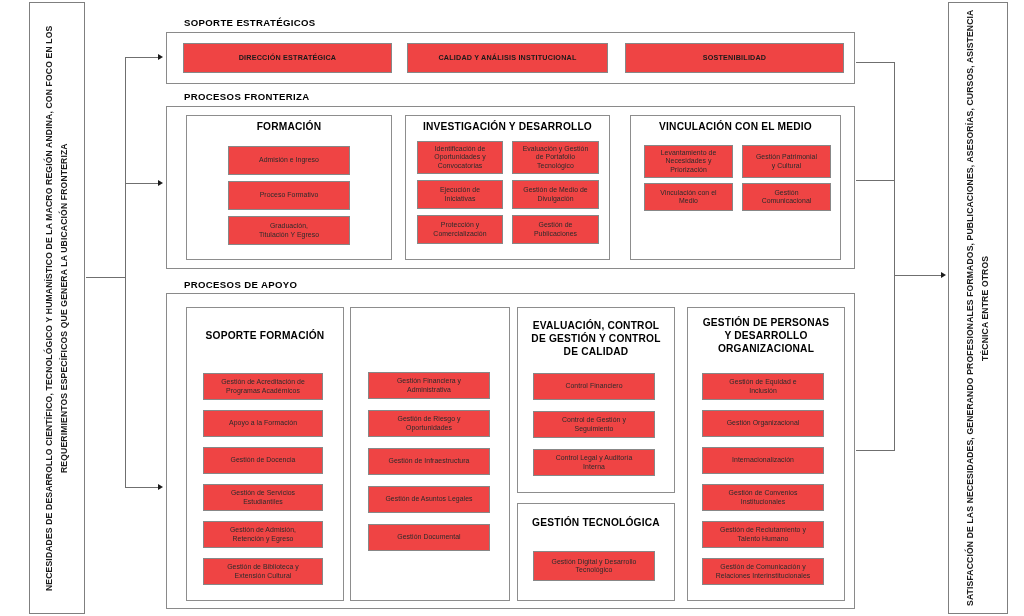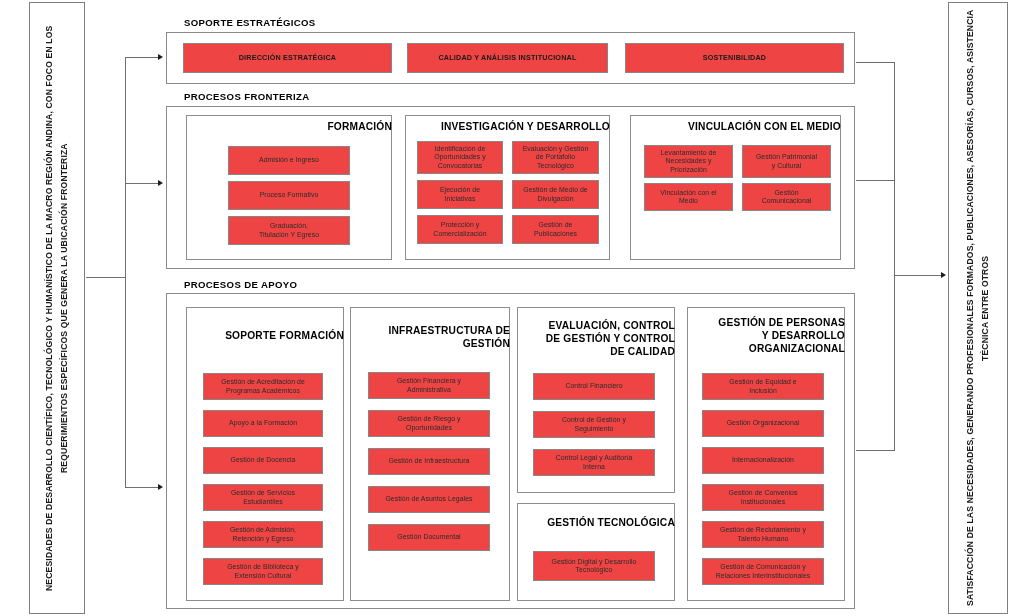--- a/index.html
+++ b/index.html
@@ -78,21 +78,21 @@
 
   
   .group-box {
     position: absolute;
     border: 1px solid #8d8d8d;
     background: #fff;
   }
   .group-title {
     position: absolute;
     left: 0; right: 0;
-    text-align: right;
+    text-align: center;
     font-size: 10.2px;
     font-weight: bold;
     line-height: 1.26;
     letter-spacing: 0.2px;
     color: #000;
   }
   .leaf { font-size: 6.9px; color: #2b2b2b; letter-spacing: 0.05px; }
 
   
   .ln { position: absolute; background: #6f6f6f; }
@@ -191,22 +191,20 @@
   <div class="pbox leaf" style="left:203px; top:410px; width:120px; height:27px; white-space:pre-line;">Apoyo a la Formación</div>
   <div class="pbox leaf" style="left:203px; top:447px; width:120px; height:27px; white-space:pre-line;">Gestión de Docencia</div>
   <div class="pbox leaf" style="left:203px; top:484px; width:120px; height:27px; white-space:pre-line;">Gestión de Servicios
 Estudiantiles</div>
   <div class="pbox leaf" style="left:203px; top:521px; width:120px; height:27px; white-space:pre-line;">Gestión de Admisión,
 Retención y Egreso</div>
   <div class="pbox leaf" style="left:203px; top:558px; width:120px; height:27px; white-space:pre-line;">Gestión de Biblioteca y
 Extensión Cultural</div>
 
   <div class="group-box" style="left:350px; top:307px; width:160px; height:294px;"></div>
-  <div class="group-title" style="left:350px; top:325px; width:160px; white-space:pre-line;">INFRAESTRUCTURA DE
-GESTIÓN</div>
   <div class="pbox leaf" style="left:368px; top:372px; width:122px; height:27px; white-space:pre-line;">Gestión Financiera y
 Administrativa</div>
   <div class="pbox leaf" style="left:368px; top:410px; width:122px; height:27px; white-space:pre-line;">Gestión de Riesgo y
 Oportunidades</div>
   <div class="pbox leaf" style="left:368px; top:448px; width:122px; height:27px; white-space:pre-line;">Gestión de Infraestructura</div>
   <div class="pbox leaf" style="left:368px; top:486px; width:122px; height:27px; white-space:pre-line;">Gestión de Asuntos Legales</div>
   <div class="pbox leaf" style="left:368px; top:524px; width:122px; height:27px; white-space:pre-line;">Gestión Documental</div>
 
   <div class="group-box" style="left:517px; top:307px; width:158px; height:186px;"></div>
   <div class="group-title" style="left:517px; top:320px; width:158px; white-space:pre-line;">EVALUACIÓN, CONTROL

